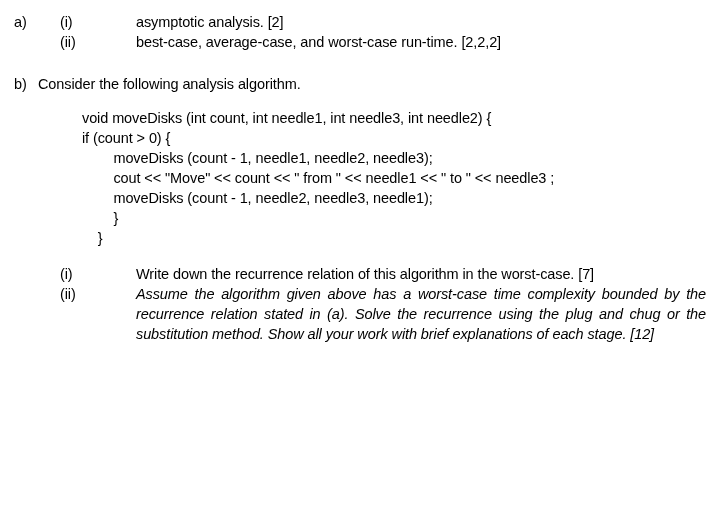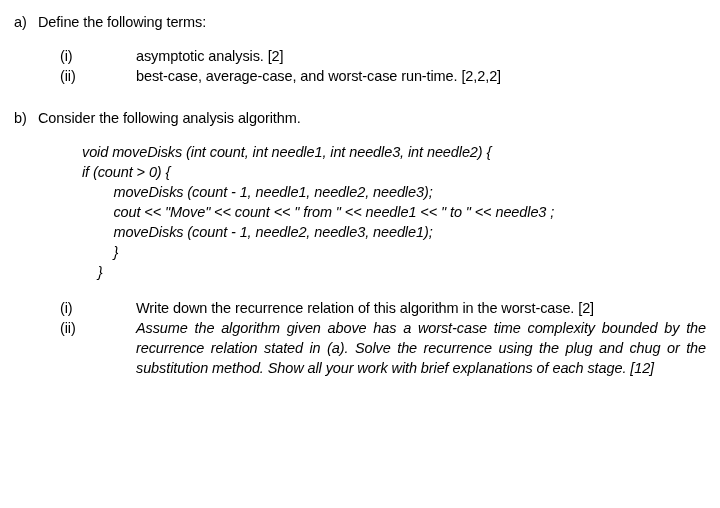--- a/index.html
+++ b/index.html
@@ -49,30 +49,28 @@
       font-style: italic;
     }
     .code-block {
       font-family: Verdana, Tahoma, Geneva, sans-serif;
       font-size: 14.5px;
       line-height: 1.38;
       white-space: pre;
       padding-left: 44px;
       margin-bottom: 16px;
       letter-spacing: -0.1px;
-      font-style: italic;
     }
   </style>
 </head>
 <body>
 
 <div class="part">
   <div class="part-label">a)</div>
   <div class="part-body">
-    <div class="part-text">Define the following terms:</div>
     <div class="subitems">
       <div class="subitem">
         <div class="subitem-label">(i)</div>
         <div class="subitem-text">asymptotic analysis. [2]</div>
       </div>
       <div class="subitem">
         <div class="subitem-label">(ii)</div>
         <div class="subitem-text">best-case, average-case, and worst-case run-time. [2,2,2]</div>
       </div>
     </div>
@@ -86,21 +84,21 @@
     <div class="code-block">void moveDisks (int count, int needle1, int needle3, int needle2) {
 if (count &gt; 0) {
         moveDisks (count - 1, needle1, needle2, needle3);
         cout &lt;&lt; "Move" &lt;&lt; count &lt;&lt; " from " &lt;&lt; needle1 &lt;&lt; " to " &lt;&lt; needle3 ;
         moveDisks (count - 1, needle2, needle3, needle1);
         }
     }</div>
     <div class="subitems">
       <div class="subitem">
         <div class="subitem-label">(i)</div>
-        <div class="subitem-text">Write down the recurrence relation of this algorithm in the worst-case. [2]</div>
+        <div class="subitem-text">Write down the recurrence relation of this algorithm in the worst-case. [7]</div>
       </div>
       <div class="subitem">
         <div class="subitem-label">(ii)</div>
         <div class="subitem-text justify">Assume the algorithm given above has a worst-case time complexity bounded by the recurrence relation stated in (a). Solve the recurrence using the plug and chug or the substitution method. Show all your work with brief explanations of each stage. [12]</div>
       </div>
     </div>
   </div>
 </div>
 
 </body></html>

